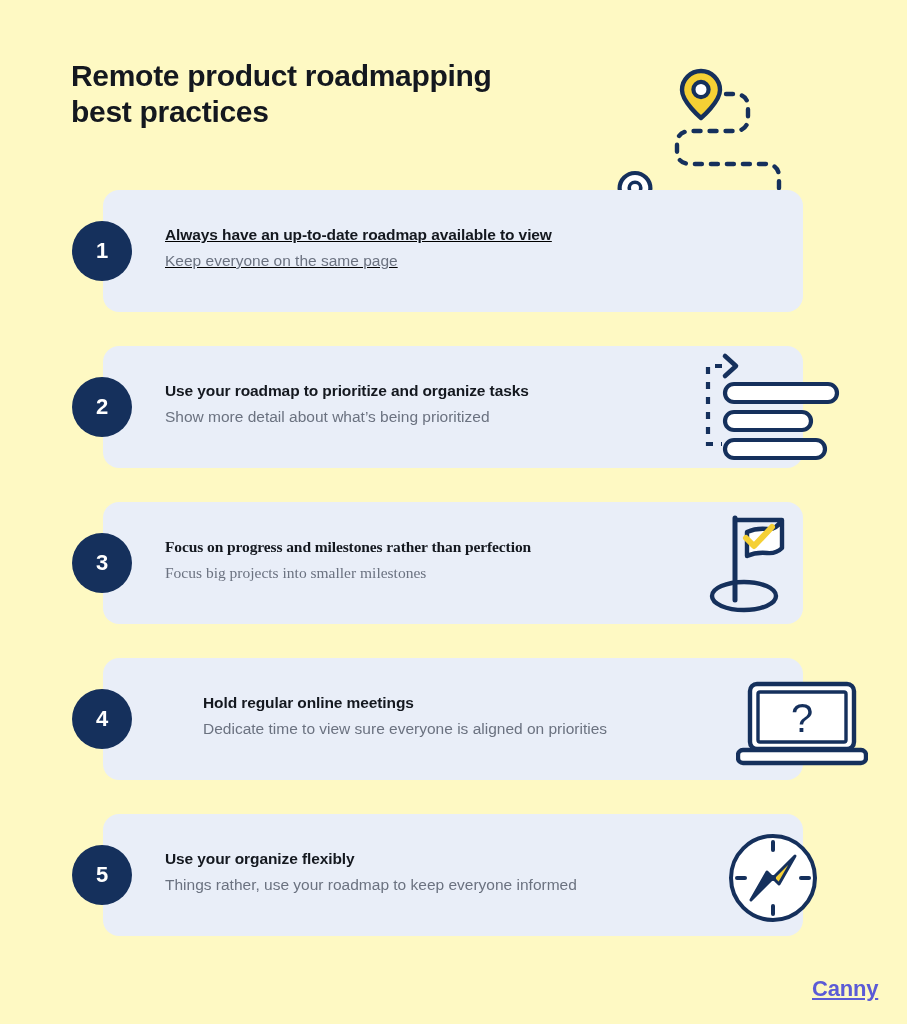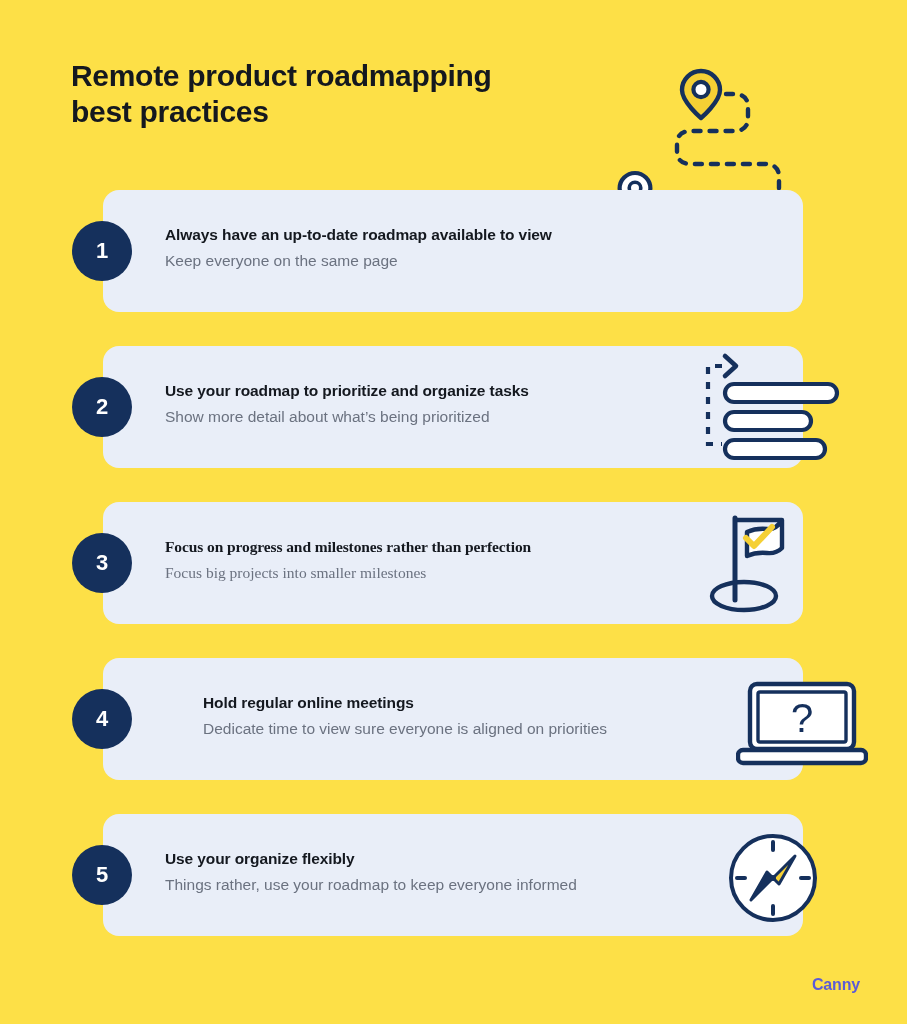--- a/index.html
+++ b/index.html
@@ -12,21 +12,21 @@
     height: 1024px;
     position: relative;
     overflow: hidden;
     font-family: "Liberation Sans", sans-serif;
     -webkit-font-smoothing: antialiased;
   }
 
   #page {
     position: absolute;
     inset: 0;
-    background: #fde047;
+    background: #fef9c3;
   }
 
   
   .title {
     position: absolute;
     left: 71px;
     top: 58px;
     width: 520px;
     font-size: 30px;
     line-height: 36px;
@@ -95,45 +95,46 @@
     white-space: nowrap;
   }
   .card-text .sub {
     font-size: 15.5px;
     font-weight: 400;
     color: #6b7280;
     line-height: 20px;
     margin: 0;
     white-space: nowrap;
   }
-  .text-1 { top: 225px; }
+  .text-1 { top: 225px; text-decoration: underline; }
   .text-2 { top: 381px; }
   .text-3 { top: 537px; font-family: Liberation Serif, serif; }
   .text-4 { top: 693px; margin-left: 38px; }
   .text-5 { top: 849px; }
 
   
   .card-icon {
     position: absolute;
     z-index: 2;
   }
   .icon-gantt   { left: 694px; top: 348px;  width: 150px; height: 115px; }
   .icon-flag    { left: 692px; top: 508px;  width: 110px; height: 110px; }
   .icon-laptop  { left: 736px; top: 678px;  width: 132px; height: 92px;  }
   .icon-compass { left: 727px; top: 832px;  width: 92px;  height: 92px;  }
 
   
   .logo {
     position: absolute;
     left: 812px;
     top: 976px;
-    font-size: 16px;
+    font-size: 22px;
     font-weight: 700;
     letter-spacing: -0.2px;
     color: #5b5bd6;
+    text-decoration: underline;
   }
 </style>
 </head>
 <body>
 
 <div id="page">
 
   <div class="title">Remote product roadmapping
 best practices</div>
 

